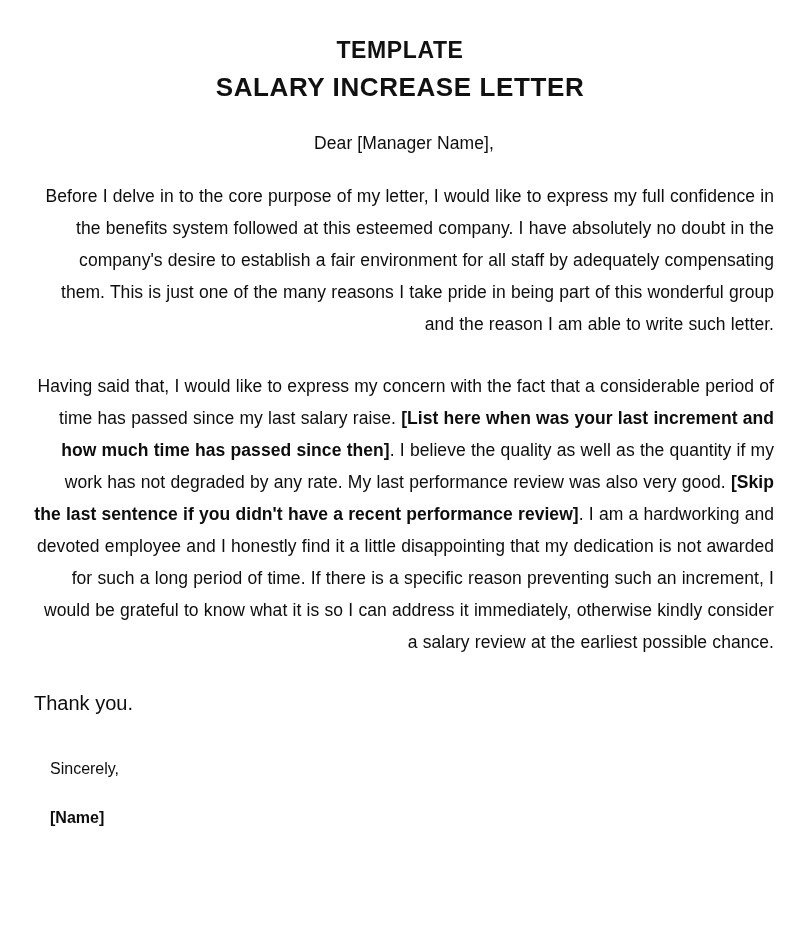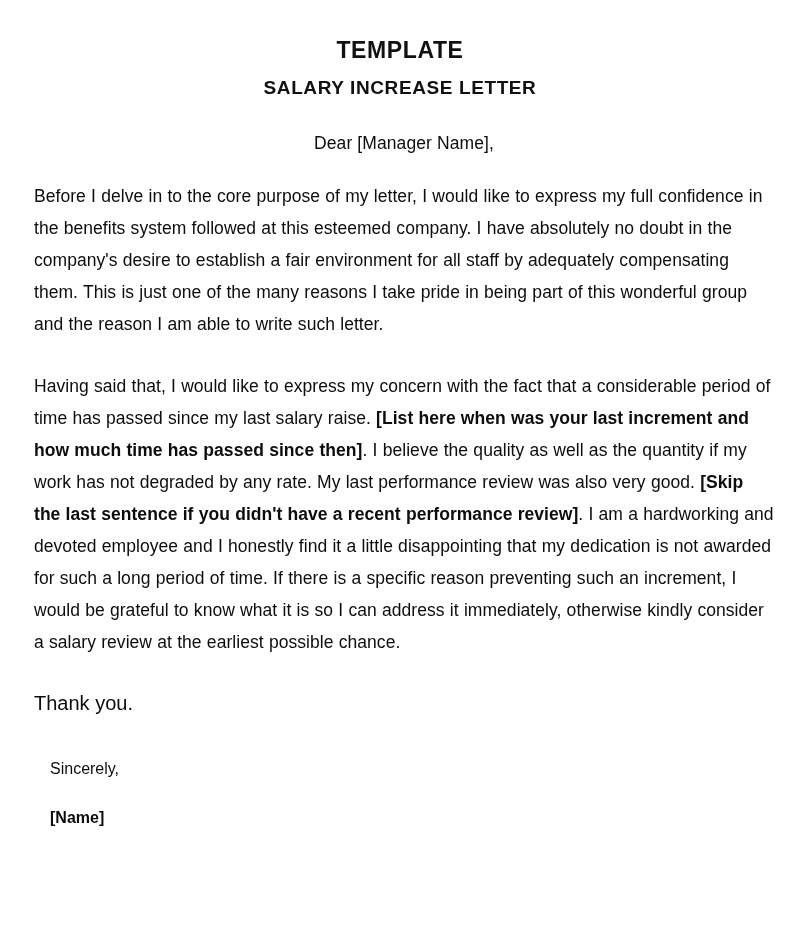--- a/index.html
+++ b/index.html
@@ -34,21 +34,21 @@
   .title-line {
     font-family: "Liberation Sans", sans-serif;
     font-weight: bold;
     font-size: 23px;
     letter-spacing: 0.6px;
     line-height: 37px;
     color: #111111;
     white-space: nowrap;
   }
   .title-line.second {
-    font-size: 19px;
+    font-size: 26px;
   }
 
   
   .letter-body {
     position: absolute;
     left: 34px;
     top: 128px;
     width: 740px;
   }
 
@@ -57,21 +57,21 @@
     line-height: 30px;
     margin: 0 0 22px 0;
     letter-spacing: 0.1px;
     text-align: center;
   }
 
   p.para {
     font-size: 17.5px;
     line-height: 32px;
     margin: 0 0 30px 0;
-    text-align: left;
+    text-align: right;
     letter-spacing: 0.05px;
     word-spacing: 0.3px;
   }
 
   .bold {
     font-weight: bold;
   }
 
   .closing-thanks {
     font-size: 20px;

